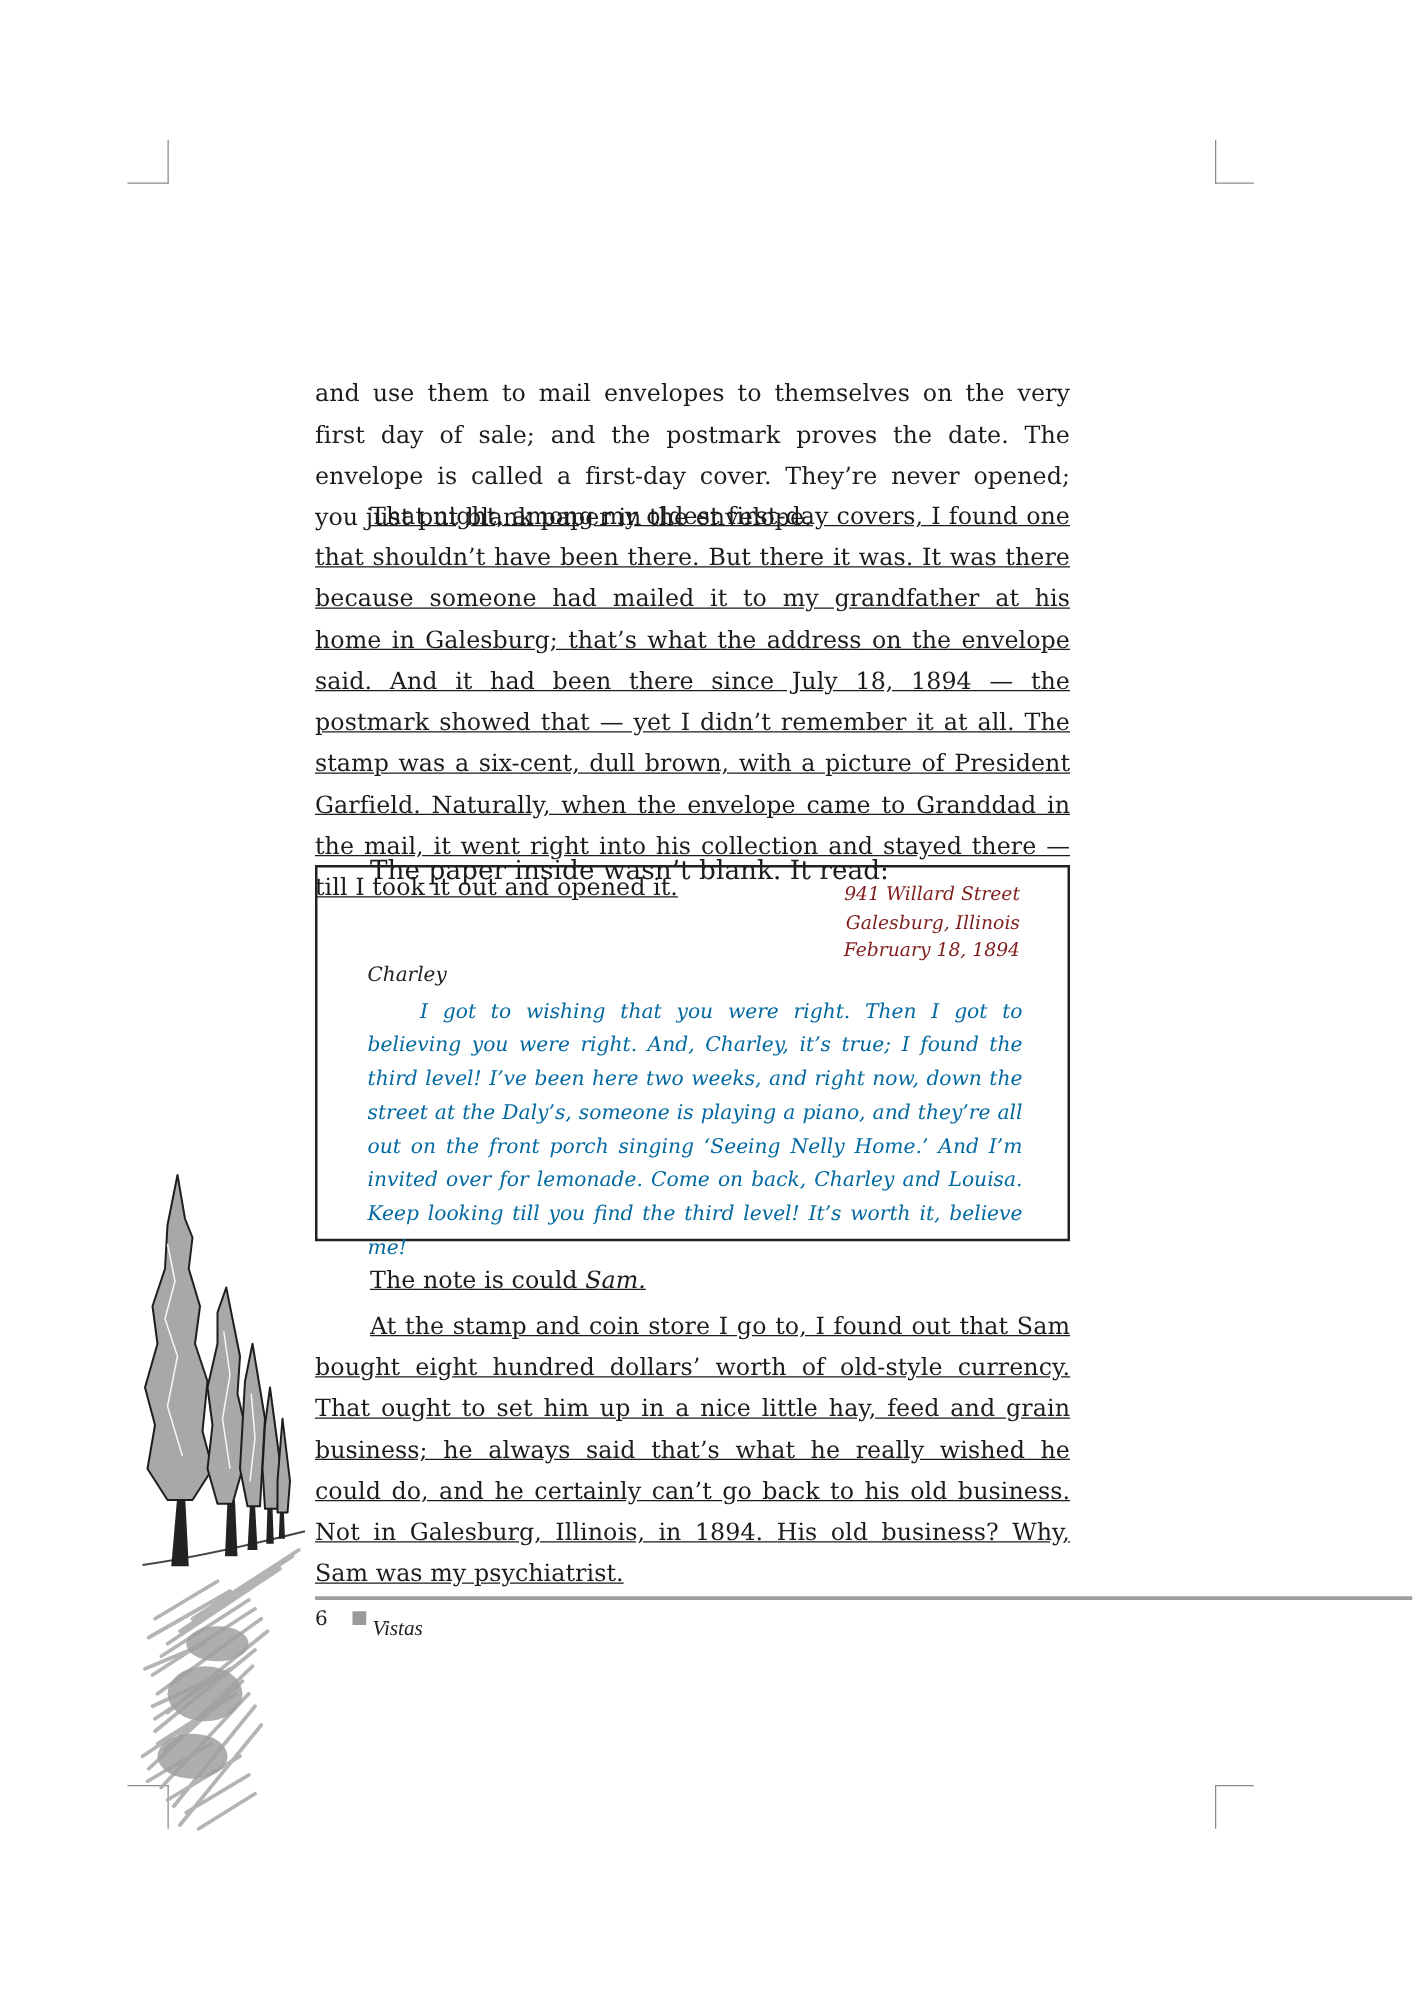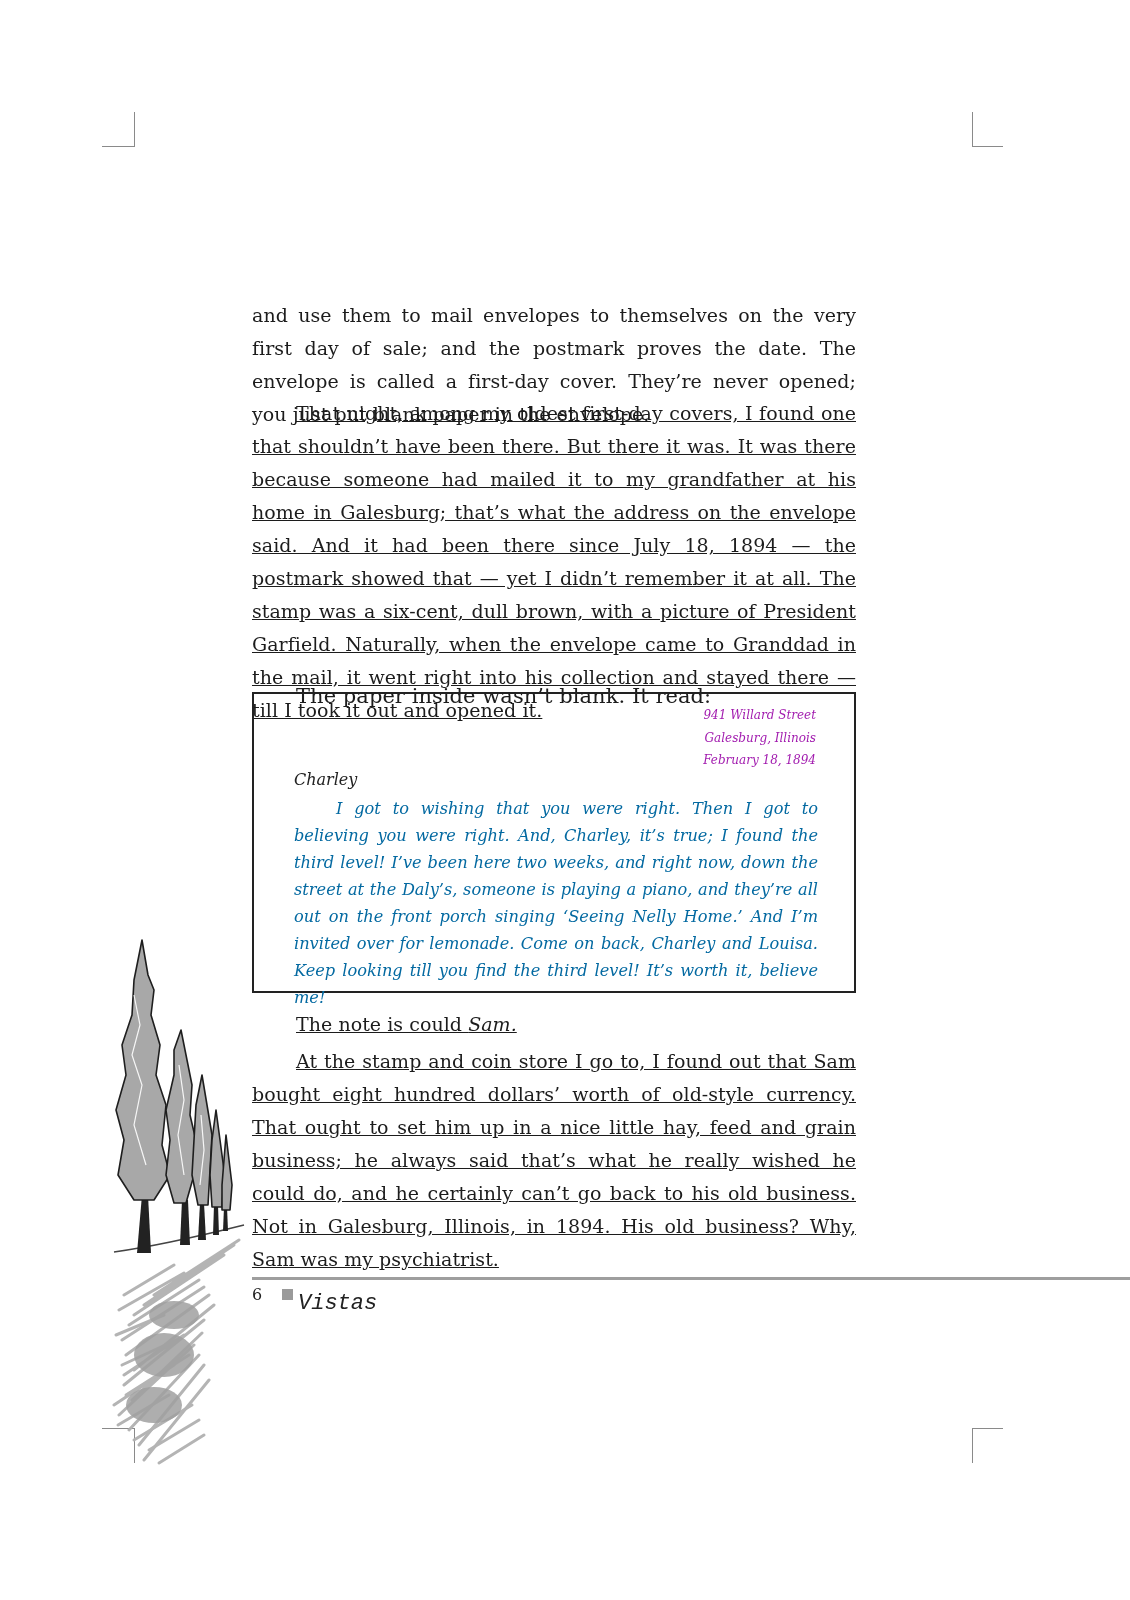--- a/index.html
+++ b/index.html
@@ -52,23 +52,23 @@
       border: 2px solid #222;
       box-sizing: content-box;
     }
     .letter-address {
       position: absolute;
       right: 38px;
       top: 10px;
       text-align: right;
       font-family: "DejaVu Serif", serif;
       font-style: italic;
-      font-size: 12px;
+      font-size: 15px;
       line-height: 22.5px;
-      color: #a21caf;
+      color: #7f1d1d;
     }
     .letter-salutation {
       position: absolute;
       left: 40px;
       top: 76px;
       font-family: "DejaVu Serif", serif;
       font-style: italic;
       font-size: 16px;
       color: #222;
     }
@@ -112,23 +112,23 @@
     }
     .page-number { width: 30px; font-family: "DejaVu Serif", serif; font-size: 16px; }
     .footer-square {
       display: inline-block;
       width: 11px;
       height: 11px;
       background: #9a9a9a;
       margin-right: 5px;
     }
     .book-title {
-      font-family: Liberation Mono, monospace;
-      font-style: italic;
-      font-size: 22px;
+      font-family: Liberation Serif, serif;
+      font-style: italic;
+      font-size: 17px;
       margin-top: 18px;
     }
 
     .trees {
       position: absolute;
       left: 104px;
       top: 935px;
       width: 150px;
       height: 540px;
     }

